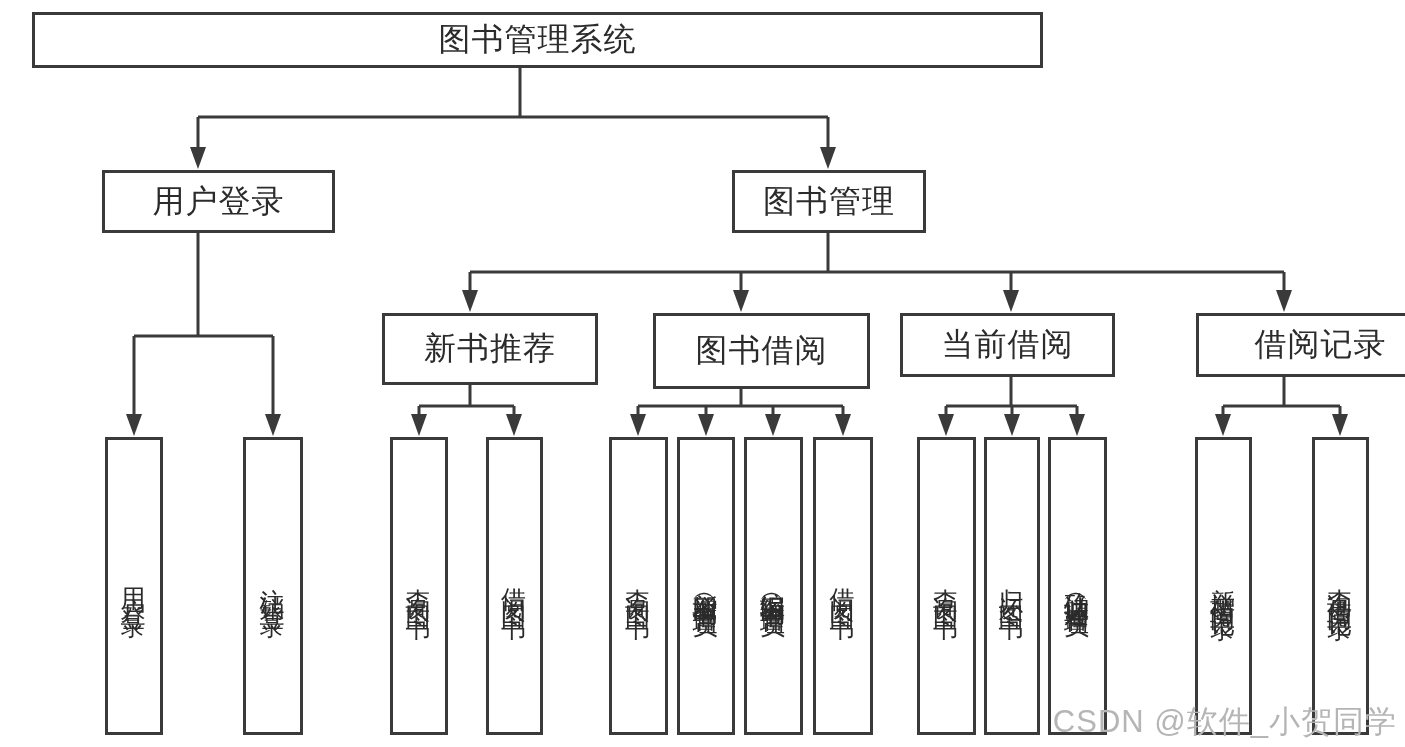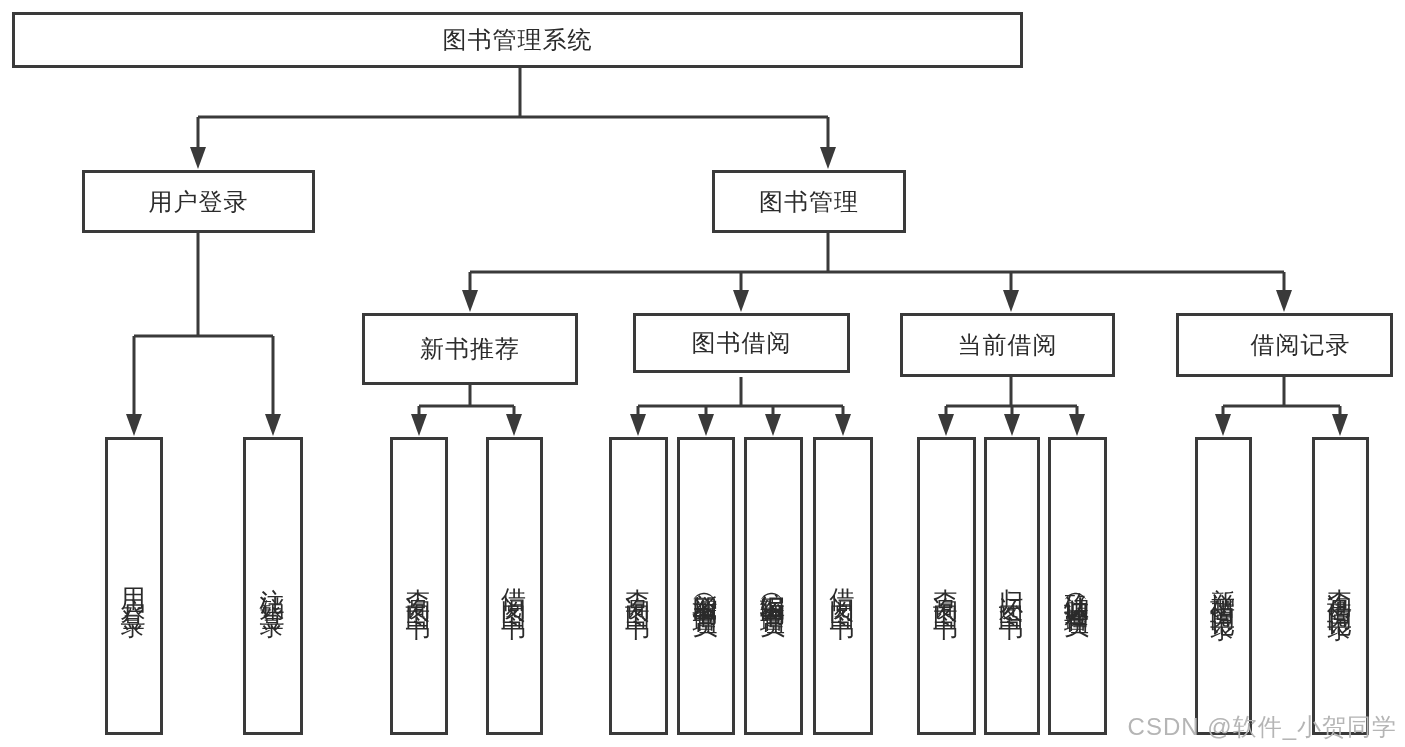--- a/index.html
+++ b/index.html
@@ -10,50 +10,50 @@
   body{background:var(--background);font-family:"Liberation Sans","DejaVu Sans",sans-serif;}
   #stage{position:relative;width:1405px;height:747px;background:var(--background);overflow:hidden;}
   .connectors{position:absolute;left:0;top:0;width:1405px;height:747px;}
   .connectors path{stroke:var(--line);stroke-width:3;fill:none;}
   .connectors polygon{fill:var(--line);stroke:none;}
   .box{
     position:absolute;box-sizing:border-box;border:3px solid var(--box_border);
     background:#fff;display:flex;align-items:center;justify-content:center;
     color:var(--text);z-index:2;
   }
-  .h-box{font-size:24px;letter-spacing:1px;white-space:nowrap;}
+  .h-box{font-size:32px;letter-spacing:1px;white-space:nowrap;margin-left:20px;}
   .v-box{writing-mode:vertical-rl;text-orientation:mixed;font-size:25px;}
   .ls4{letter-spacing:9px;}
   .ls6{letter-spacing:6px;}
   .ls9{letter-spacing:3px;}
   
   .n-root{left:12px;top:12px;width:1011px;height:56px;}
   .n-user-login{left:82px;top:170px;width:233px;height:63px;}
   .n-book-mgmt{left:712px;top:170px;width:194px;height:63px;}
   .n-new-book{left:362px;top:313px;width:216px;height:72px;}
-  .n-borrow{left:633px;top:313px;width:217px;height:60px;}
-  .n-current{left:900px;top:313px;width:215px;height:64px;}
+  .n-borrow{left:633px;top:313px;width:217px;height:76px;}
+  .n-current{left:880px;top:313px;width:215px;height:64px;}
   .n-records{left:1176px;top:313px;width:217px;height:64px;padding-left:32px;}
   .leaf{top:437px;height:298px;}
   .lf1{left:105px;width:58px;}
   .lf2{left:243px;width:60px;}
   .lf3{left:390px;width:58px;}
   .lf4{left:486px;width:57px;}
   .lf5{left:609px;width:59px;}
   .lf6{left:677px;width:58px;}
   .lf7{left:744px;width:59px;}
   .lf8{left:813px;width:60px;}
   .lf9{left:917px;width:59px;}
   .lf10{left:984px;width:56px;}
   .lf11{left:1048px;width:59px;}
   .lf12{left:1195px;width:57px;}
   .lf13{left:1312px;width:57px;}
   .watermark{
     position:absolute;right:8px;bottom:4px;z-index:5;
-    color:var(--watermark);font-size:24px;letter-spacing:1px;white-space:nowrap;
+    color:var(--watermark);font-size:31px;letter-spacing:1px;white-space:nowrap;
   }
 </style>
 </head>
 <body>
 
 <div id="stage">
 
   <svg class="connectors" viewBox="0 0 1405 747" xmlns="http://www.w3.org/2000/svg">
 
     <g>

